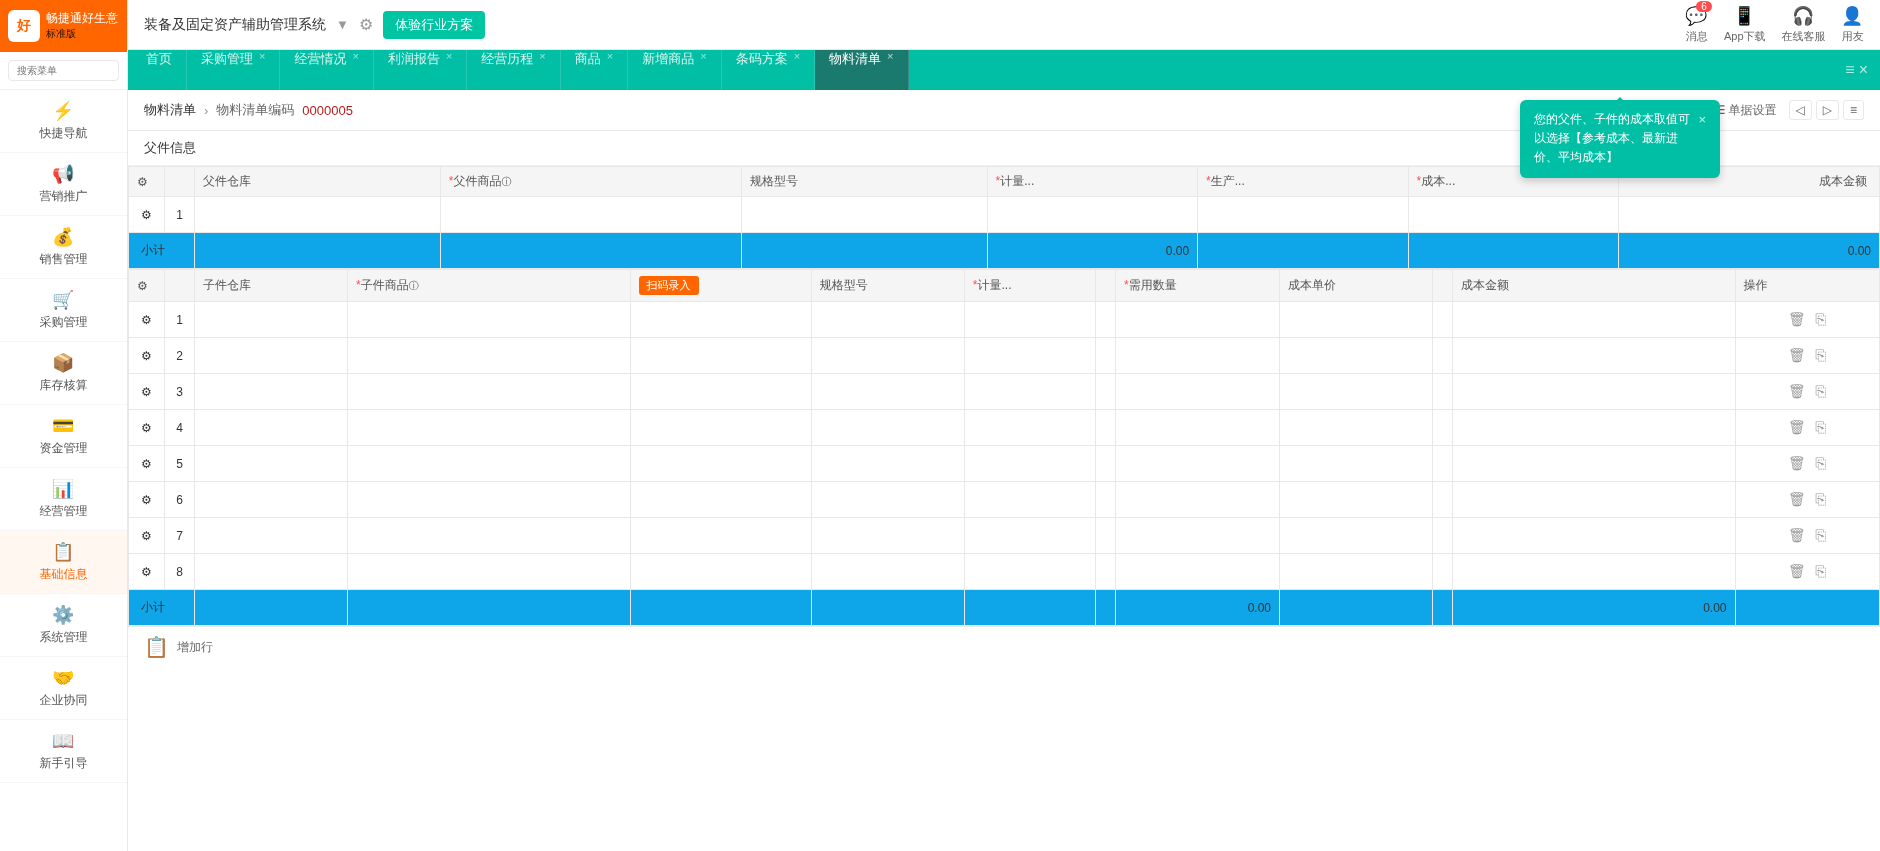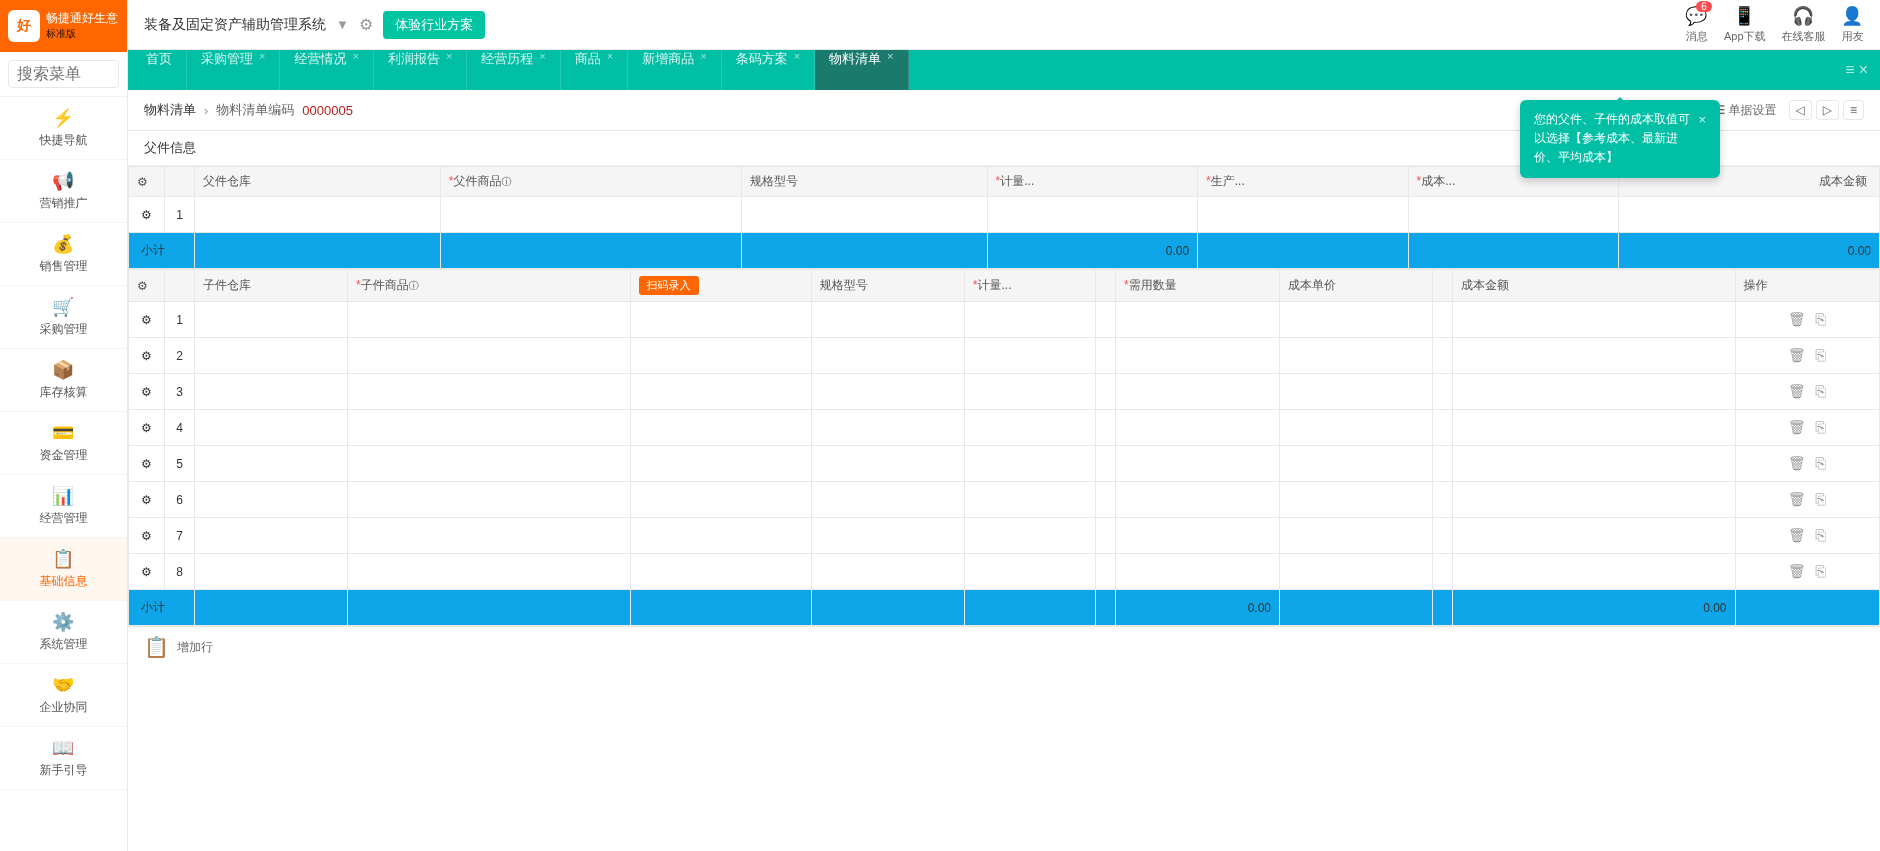--- a/index.html
+++ b/index.html
@@ -39,21 +39,21 @@
 
     .sidebar-search {
       padding: 8px;
       border-bottom: 1px solid #f0f0f0;
     }
     .sidebar-search input {
       width: 100%;
       border: 1px solid #e8e8e8;
       border-radius: 4px;
       padding: 4px 8px;
-      font-size: 16px;
+      font-size: 10px;
       outline: none;
     }
 
     .sidebar-nav { flex: 1; overflow-y: auto; }
     .nav-item {
       display: flex;
       flex-direction: column;
       align-items: center;
       padding: 10px 4px;
       cursor: pointer;

